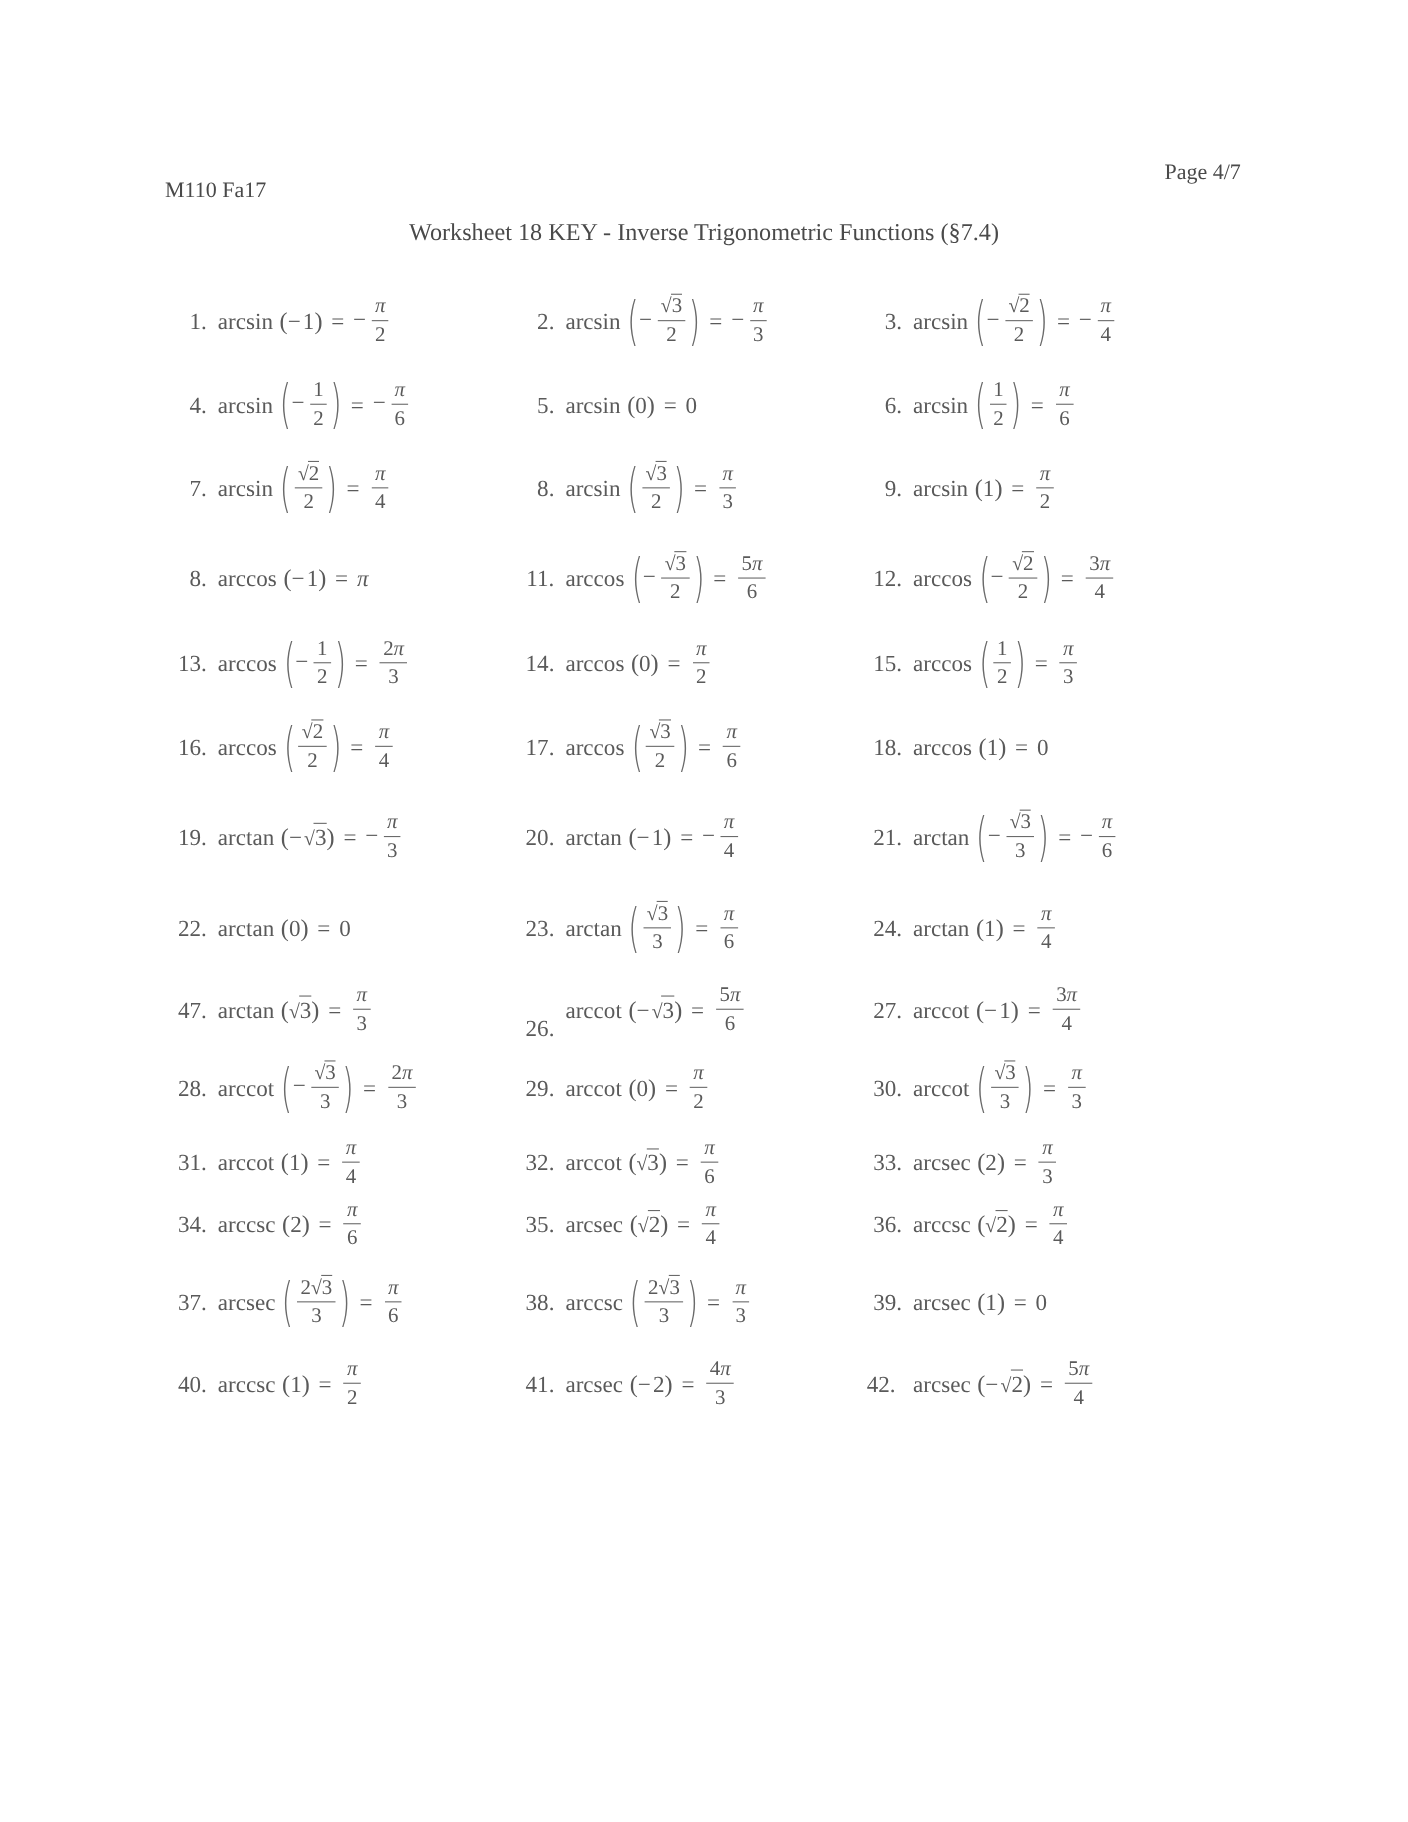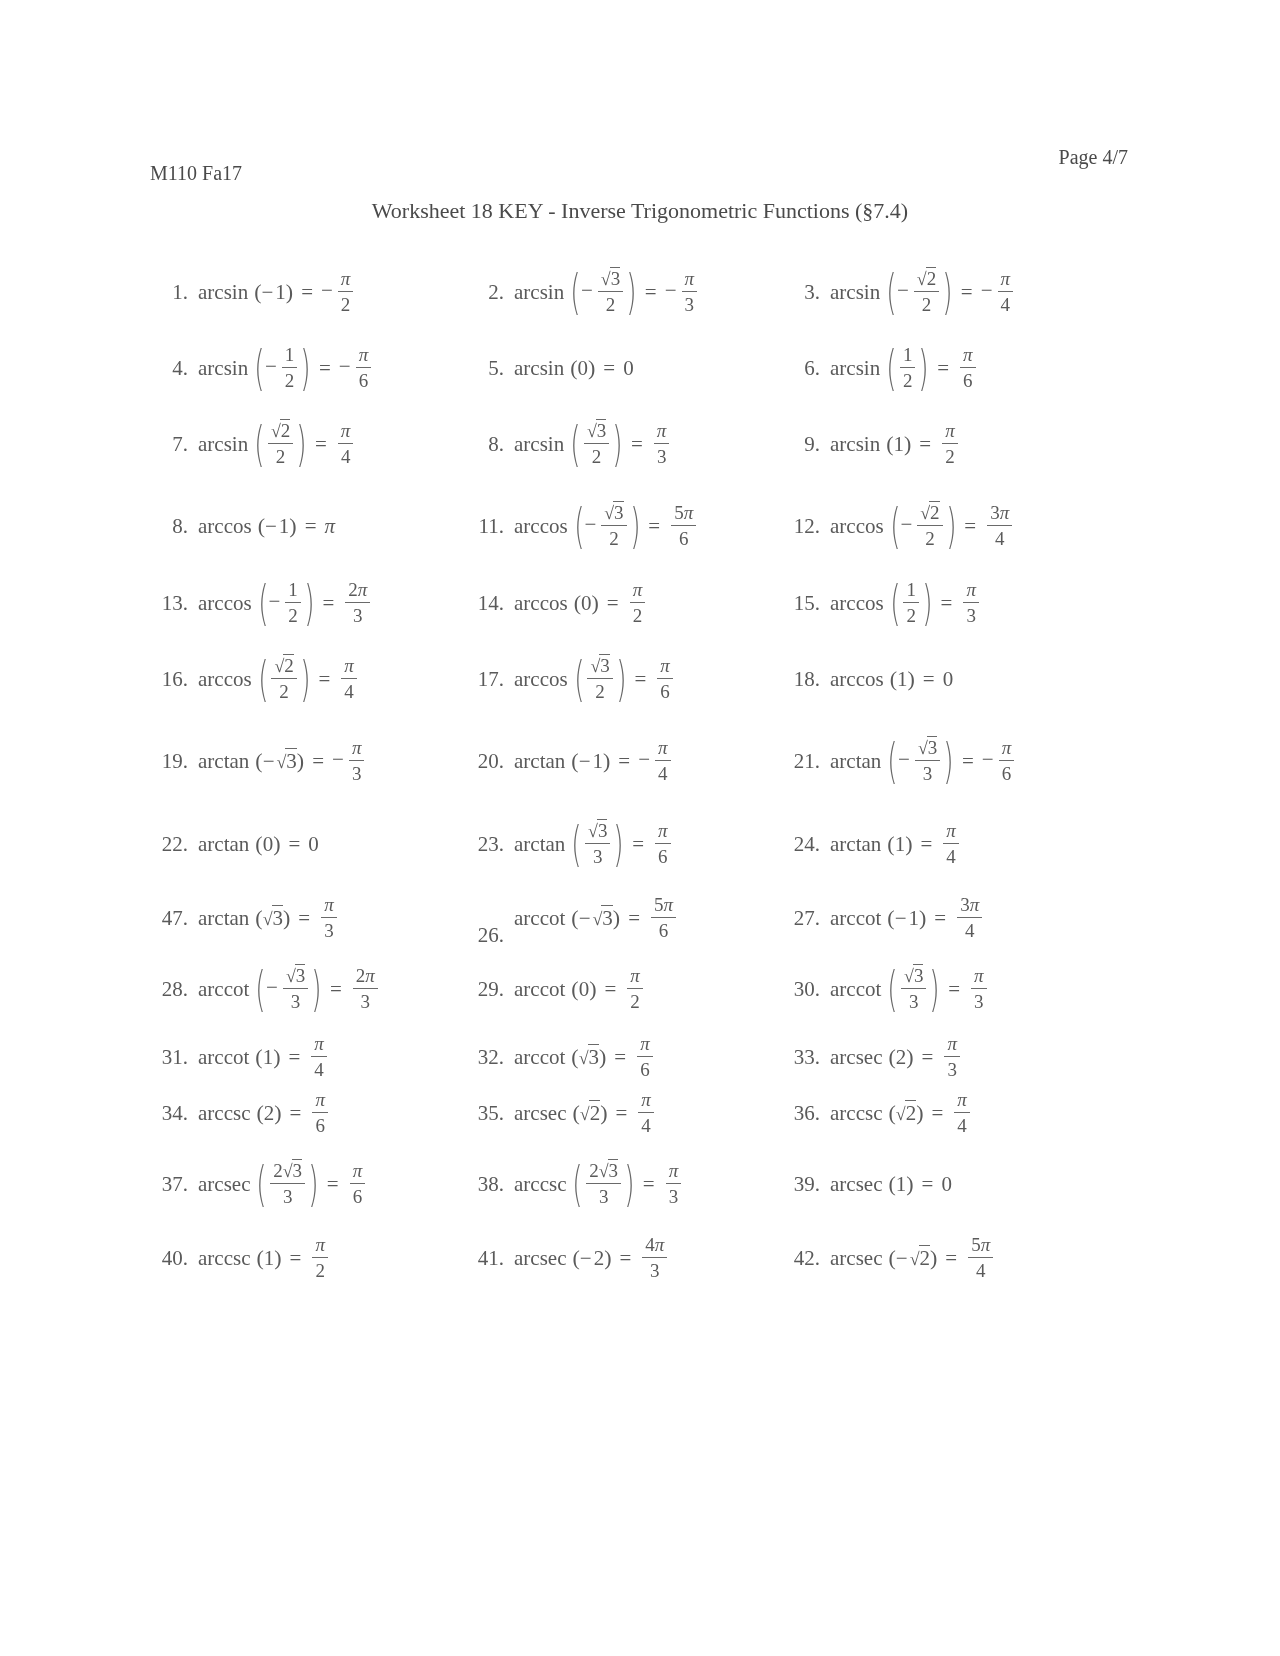--- a/index.html
+++ b/index.html
@@ -645,21 +645,21 @@
         <span><span class="neg">−</span><span>2</span></span>
         <span class="sm">)</span>
       </span>
       <span class="eq">=</span>
       <span><span><span class="frac">
             <span class="top"><span>4<span class="pi">π</span></span></span>
             <span class="bot"><span>3</span></span>
           </span></span></span>
     </div>
     <div class="item" style="left: 782px; top: 1258px;">
-      <span class="num" style="width: 38px;">42.</span>
+      <span class="num" style="width: 38px; text-align: center;">42.</span>
       <span class="fn">arcsec</span>
       <span class="paren">
         <span class="sm">(</span>
         <span><span class="neg">−</span><span><span><span class="rad">√</span><span class="sqrt">2</span></span></span></span>
         <span class="sm">)</span>
       </span>
       <span class="eq">=</span>
       <span><span><span class="frac">
             <span class="top"><span>5<span class="pi">π</span></span></span>
             <span class="bot"><span>4</span></span>

